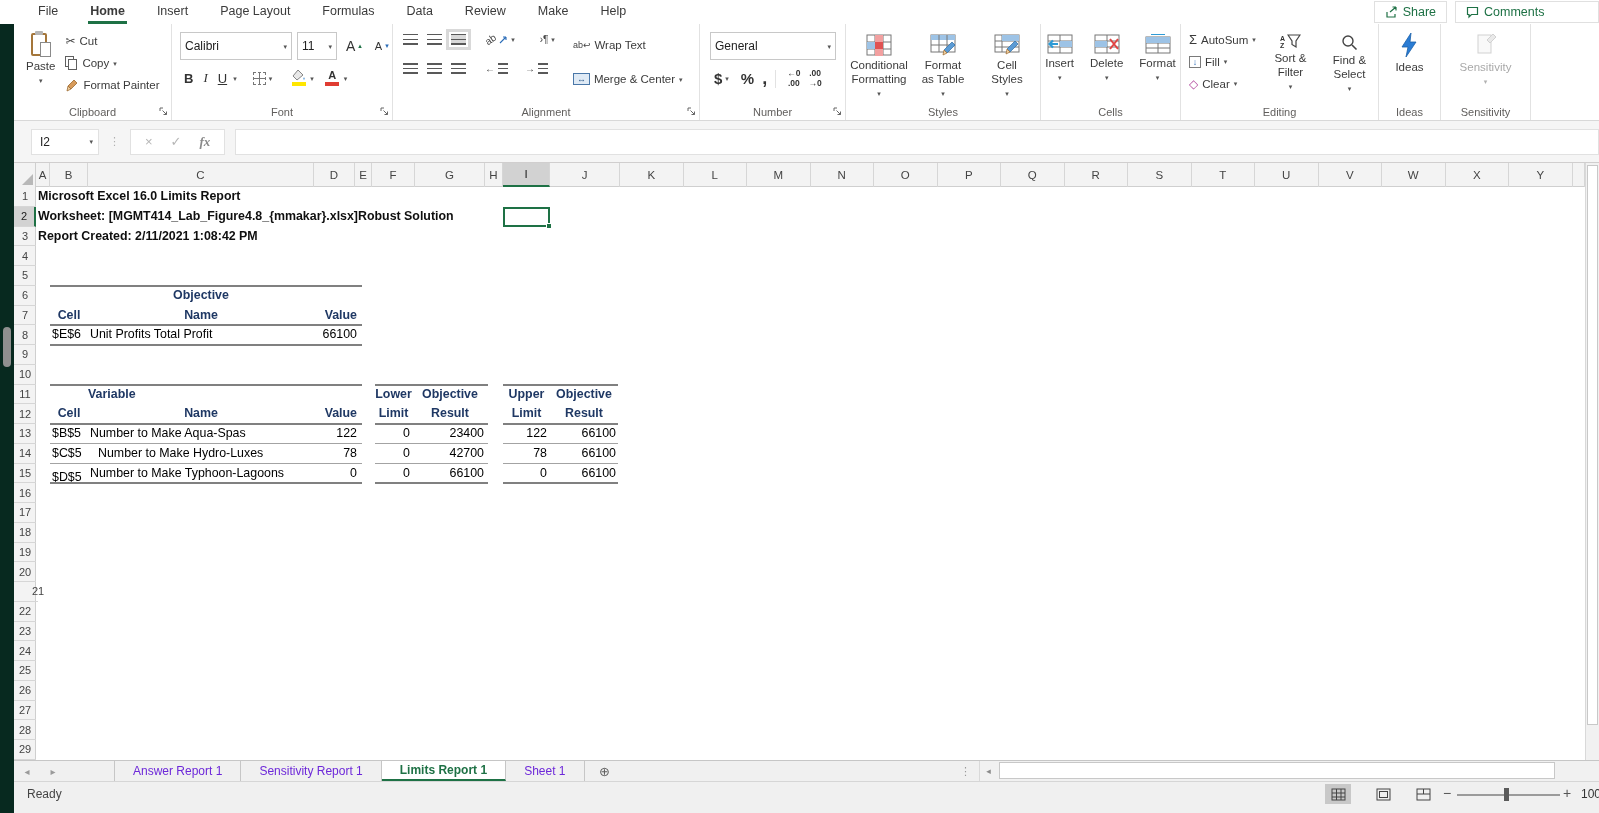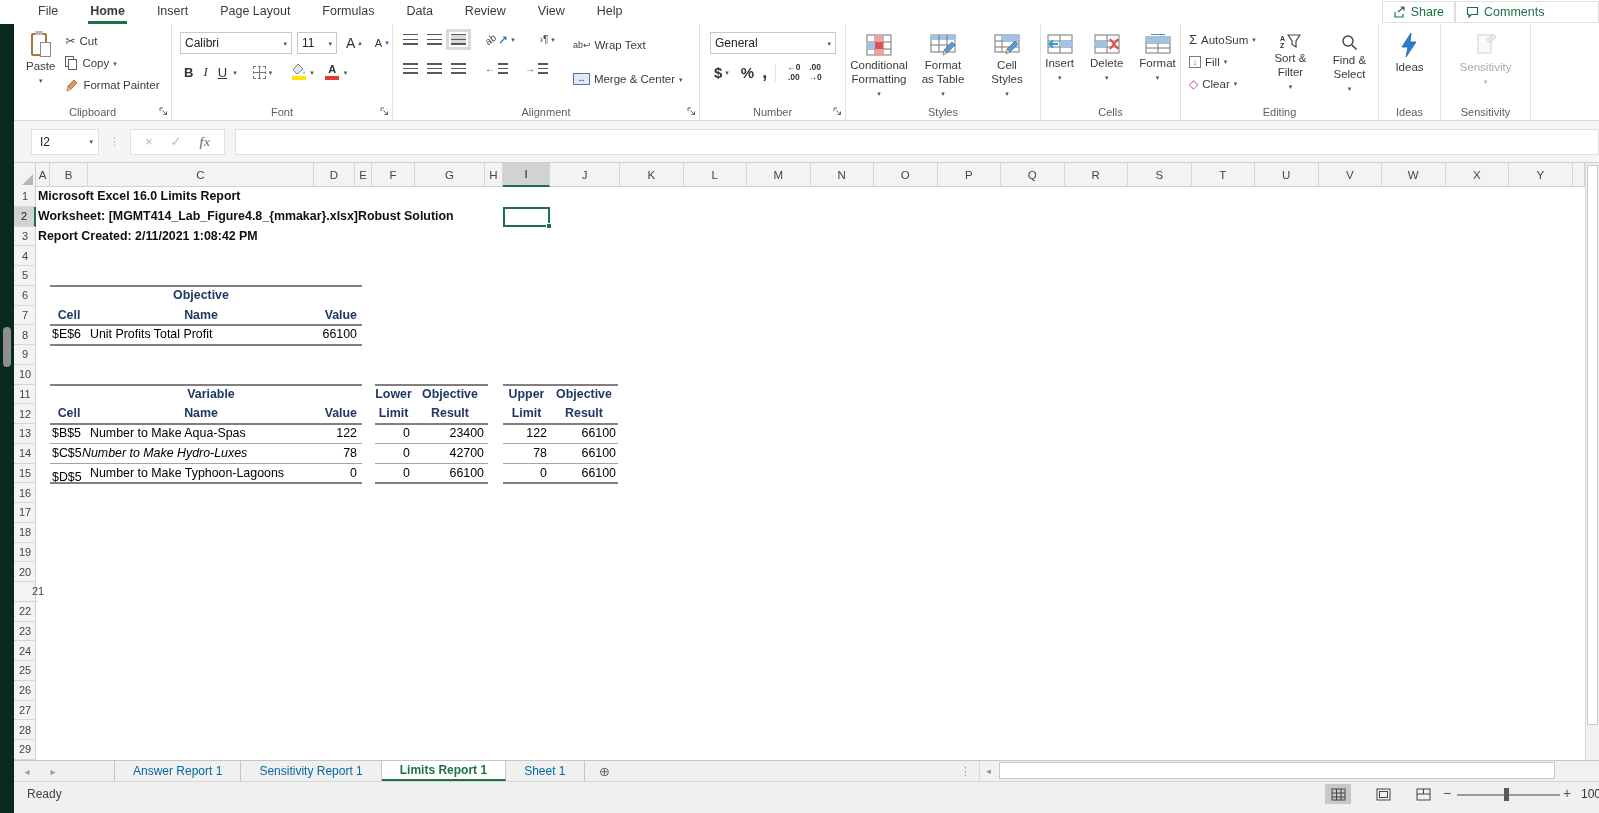--- a/index.html
+++ b/index.html
@@ -6,21 +6,21 @@
   html,body { width:1599px; height:813px; overflow:hidden; }
   body { font-family:"Liberation Sans","DejaVu Sans",sans-serif; background:#fff; color:#333; }
   #app { position:relative; width:1599px; height:813px; background:#fff; }
 
   
   #menubar { position:absolute; left:0; top:0; width:1599px; height:24px; background:#fff; display:flex; align-items:center; }
   #menutabs { display:flex; align-items:center; gap:0; padding-left:22px; }
   .mtab { position:relative; font-size:12.5px; color:#3b3b3b; padding:4px 16px 6px 16px; height:24px; display:flex; align-items:center; cursor:default; }
   .mtab.active { font-weight:700; }
   .mtab.active::after { content:""; position:absolute; left:14px; right:14px; bottom:0; height:3px; background:#1e7145; }
-  #mb-right { position:absolute; right:0; top:0; height:24px; display:flex; align-items:center; }
+  #mb-right { position:absolute; right:0; top:0; height:24px; display:flex; align-items:center; gap:8px; }
   .mb-btn { display:flex; align-items:center; gap:5px; border:1px solid #e0e0e0; background:#fff; color:#1e7145; font-size:12.5px; padding:2px 10px; height:22px; white-space:nowrap; }
   #comments-button { width:144px; overflow:hidden; }
 
   
   #ribbon { position:absolute; left:0; top:24px; width:1599px; height:97px; background:#fff; border-bottom:1px solid #d8d8d8; display:flex; padding-left:14px; }
   .grp { position:relative; border-right:1px solid #e2e2e2; height:96px; flex:0 0 auto; }
   .grp-lbl { position:absolute; bottom:2px; left:0; right:0; text-align:center; font-size:11px; color:#605e5c; }
   .launcher { position:absolute; right:2px; bottom:3px; width:10px; height:10px; }
   .launcher svg { display:block; }
   .grp-body { height:78px; display:flex; align-items:flex-start; padding-top:4px; }
@@ -34,21 +34,21 @@
   .ic-paste { position:relative; width:20px; height:25px; }
   .ip-board { position:absolute; left:0; top:1px; width:16px; height:23px; border:2px solid #a4763a; border-radius:2px; background:#fff; }
   .ip-clip { position:absolute; left:4px; top:-1px; width:8px; height:4px; background:#b5b5b5; border-radius:1px; }
   .ip-page { position:absolute; right:0; bottom:0; width:11px; height:15px; background:#fff; border:1px solid #8a8a8a; }
   .ic-copy { position:relative; width:13px; height:14px; }
   .ic-copy i { position:absolute; width:9px; height:11px; border:1px solid #5f5f5f; background:#fff; }
   .ic-copy i:first-child { left:0; top:0; }
   .ic-copy i:last-child { left:3px; top:3px; }
 
   
-  .selbox { display:flex; align-items:center; justify-content:space-between; border:1px solid #c8c8c8; background:#fff; height:22px; font-size:12px; color:#222; padding:0 4px; }
+  .selbox { display:flex; align-items:center; justify-content:space-between; border:1px solid #c8c8c8; background:#fff; height:28px; font-size:12px; color:#222; padding:0 4px; }
   .fg-row { display:flex; align-items:center; gap:5px; }
   .fbtn { font-size:13px; color:#333; padding:1px 4px; }
   .colorbtn { position:relative; display:flex; flex-direction:column; align-items:center; width:17px; }
   .colorbtn .bar { width:14px; height:4px; margin-top:1px; }
   .bars { display:inline-block; width:15px; height:11px; background:repeating-linear-gradient(to bottom,#595959 0 1.5px,transparent 1.5px 4.6px); }
   .bars.press { outline:3px solid #d9d9d9; outline-offset:2px; background-color:#d9d9d9; }
   .abtn { display:flex; align-items:center; gap:3px; padding:2px 4px; }
   .merge-ic { display:inline-flex; align-items:center; justify-content:center; width:17px; height:12px; border:1px solid #4a77a8; font-size:9px; color:#355e8c; background:#dfeaf5; }
   .dec { display:flex; flex-direction:column; align-items:center; font-size:8.5px; line-height:1.1; color:#333; font-weight:600; }
   .numgly { font-size:15px; font-weight:600; color:#333; }
@@ -93,21 +93,21 @@
   #selhandle { position:absolute; width:6px; height:6px; background:#1e7145; border:1px solid #fff; }
 
   
   #vscroll { position:absolute; left:1585px; top:163px; width:14px; height:597px; background:#f1f1f1; border-left:1px solid #d9d9d9; }
   #vthumb { position:absolute; left:1px; top:2px; width:11px; height:560px; background:#fff; border:1px solid #c8c8c8; }
 
   
   #tabbar { position:absolute; left:14px; top:760px; width:1585px; height:21px; background:#f0f0f0; border-top:1px solid #c6c6c6; display:flex; align-items:stretch; font-size:12px; }
   .navarr { width:26px; display:flex; align-items:center; justify-content:center; color:#9a9a9a; font-size:10px; }
   #sheettabs { display:flex; margin-left:48px; }
-  .stab { display:flex; align-items:center; padding:0 18px; border-right:1px solid #c6c6c6; color:#0369a1; background:#f0f0f0; white-space:nowrap; }
+  .stab { display:flex; align-items:center; padding:0 18px; border-right:1px solid #c6c6c6; color:#6d28d9; background:#f0f0f0; white-space:nowrap; }
   .stab:first-child { border-left:1px solid #c6c6c6; }
   .stab.active { background:#fff; color:#1e7145; font-weight:700; border-bottom:2px solid #1e7145; }
   #newsheet { width:40px; display:flex; align-items:center; justify-content:center; color:#5f5f5f; font-size:13px; }
   #tb-dots { margin-left:auto; color:#9a9a9a; display:flex; align-items:center; font-size:11px; }
   #hscroll { width:620px; display:flex; align-items:center; margin-left:8px; background:#f1f1f1; border-left:1px solid #d9d9d9; }
   #hs-left { width:17px; text-align:center; color:#8a8a8a; font-size:9px; }
   #hs-track { position:relative; flex:1; height:100%; }
   #hs-thumb { position:absolute; left:2px; top:1px; height:17px; width:556px; background:#fff; border:1px solid #c8c8c8; }
 
   
@@ -132,21 +132,21 @@
 
   <div id="menubar">
     <div id="menutabs">
         <div class="mtab">File</div>
         <div class="mtab active">Home</div>
         <div class="mtab">Insert</div>
         <div class="mtab">Page Layout</div>
         <div class="mtab">Formulas</div>
         <div class="mtab">Data</div>
         <div class="mtab">Review</div>
-        <div class="mtab">View</div>
+        <div class="mtab">Make</div>
         <div class="mtab">Help</div>
       </div>
     <div id="mb-right">
       <div class="mb-btn">
         <svg width="13" height="13" viewBox="0 0 13 13">
             <path d="M2 6v5h8V8" fill="none" stroke="#1e7145" stroke-width="1.2"></path>
             <path d="M5 6 L11 1 M11 1 h-3.5 M11 1 v3.5" fill="none" stroke="#1e7145" stroke-width="1.2"></path>
           </svg>
         <span>Share</span>
       </div>
@@ -572,21 +572,21 @@
         <div class="ov thd" style="left: 74px; top: 118.552px; line-height: 19.7586px; width: 226px; text-align: center;">Name</div>
         <div class="ov thd" style="left: 236px; top: 118.552px; line-height: 19.7586px; width: 107px; text-align: right;">Value</div>
         <div class="tline" style="left: 36px; top: 137.31px; width: 312px; height: 2px;"></div>
         <div class="ov " style="left: 38px; top: 138.31px; line-height: 19.7586px;">$E$6</div>
         <div class="ov " style="left: 76px; top: 138.31px; line-height: 19.7586px;">Unit Profits Total Profit</div>
         <div class="ov " style="left: 236px; top: 138.31px; line-height: 19.7586px; width: 107px; text-align: right;">66100</div>
         <div class="tline" style="left: 36px; top: 157.069px; width: 312px; height: 2px;"></div>
         <div class="tline" style="left: 36px; top: 196.586px; width: 312px; height: 2px;"></div>
         <div class="tline" style="left: 361px; top: 196.586px; width: 113px; height: 2px;"></div>
         <div class="tline" style="left: 489px; top: 196.586px; width: 115px; height: 2px;"></div>
-        <div class="ov thd" style="left: 84px; top: 197.586px; line-height: 19.7586px; width: 226px; text-align: center;">Variable</div>
+        <div class="ov thd" style="left: 74px; top: 197.586px; line-height: 19.7586px; width: 226px; text-align: left;">Variable</div>
         <div class="ov thd" style="left: 358px; top: 197.586px; line-height: 19.7586px; width: 43px; text-align: center;">Lower</div>
         <div class="ov thd" style="left: 401px; top: 197.586px; line-height: 19.7586px; width: 70px; text-align: center;">Objective</div>
         <div class="ov thd" style="left: 489px; top: 197.586px; line-height: 19.7586px; width: 47px; text-align: center;">Upper</div>
         <div class="ov thd" style="left: 536px; top: 197.586px; line-height: 19.7586px; width: 68px; text-align: center;">Objective</div>
         <div class="ov thd" style="left: 36px; top: 217.345px; line-height: 19.7586px; width: 38px; text-align: center;">Cell</div>
         <div class="ov thd" style="left: 74px; top: 217.345px; line-height: 19.7586px; width: 226px; text-align: center;">Name</div>
         <div class="ov thd" style="left: 236px; top: 217.345px; line-height: 19.7586px; width: 107px; text-align: right;">Value</div>
         <div class="ov thd" style="left: 358px; top: 217.345px; line-height: 19.7586px; width: 43px; text-align: center;">Limit</div>
         <div class="ov thd" style="left: 401px; top: 217.345px; line-height: 19.7586px; width: 70px; text-align: center;">Result</div>
         <div class="ov thd" style="left: 489px; top: 217.345px; line-height: 19.7586px; width: 47px; text-align: center;">Limit</div>
@@ -598,21 +598,21 @@
         <div class="ov " style="left: 76px; top: 237.103px; line-height: 19.7586px;">Number to Make Aqua-Spas</div>
         <div class="ov " style="left: 236px; top: 237.103px; line-height: 19.7586px; width: 107px; text-align: right;">122</div>
         <div class="ov " style="left: 358px; top: 237.103px; line-height: 19.7586px; width: 38px; text-align: right;">0</div>
         <div class="ov " style="left: 401px; top: 237.103px; line-height: 19.7586px; width: 69px; text-align: right;">23400</div>
         <div class="ov " style="left: 489px; top: 237.103px; line-height: 19.7586px; width: 44px; text-align: right;">122</div>
         <div class="ov " style="left: 536px; top: 237.103px; line-height: 19.7586px; width: 66px; text-align: right;">66100</div>
         <div class="tline thin" style="left: 36px; top: 256.362px; width: 312px; height: 1px;"></div>
         <div class="tline thin" style="left: 361px; top: 256.362px; width: 113px; height: 1px;"></div>
         <div class="tline thin" style="left: 489px; top: 256.362px; width: 115px; height: 1px;"></div>
         <div class="ov " style="left: 38px; top: 256.862px; line-height: 19.7586px;">$C$5</div>
-        <div class="ov " style="left: 68px; top: 256.862px; line-height: 19.7586px; font-style: italic;">Number to Make Hydro-Luxes</div>
+        <div class="ov " style="left: 84px; top: 256.862px; line-height: 19.7586px;">Number to Make Hydro-Luxes</div>
         <div class="ov " style="left: 236px; top: 256.862px; line-height: 19.7586px; width: 107px; text-align: right;">78</div>
         <div class="ov " style="left: 358px; top: 256.862px; line-height: 19.7586px; width: 38px; text-align: right;">0</div>
         <div class="ov " style="left: 401px; top: 256.862px; line-height: 19.7586px; width: 69px; text-align: right;">42700</div>
         <div class="ov " style="left: 489px; top: 256.862px; line-height: 19.7586px; width: 44px; text-align: right;">78</div>
         <div class="ov " style="left: 536px; top: 256.862px; line-height: 19.7586px; width: 66px; text-align: right;">66100</div>
         <div class="tline thin" style="left: 36px; top: 276.121px; width: 312px; height: 1px;"></div>
         <div class="tline thin" style="left: 361px; top: 276.121px; width: 113px; height: 1px;"></div>
         <div class="tline thin" style="left: 489px; top: 276.121px; width: 115px; height: 1px;"></div>
         <div class="ov " style="left: 38px; top: 281px; line-height: 19.7586px;">$D$5</div>
         <div class="ov " style="left: 76px; top: 276.621px; line-height: 19.7586px;">Number to Make Typhoon-Lagoons</div>

